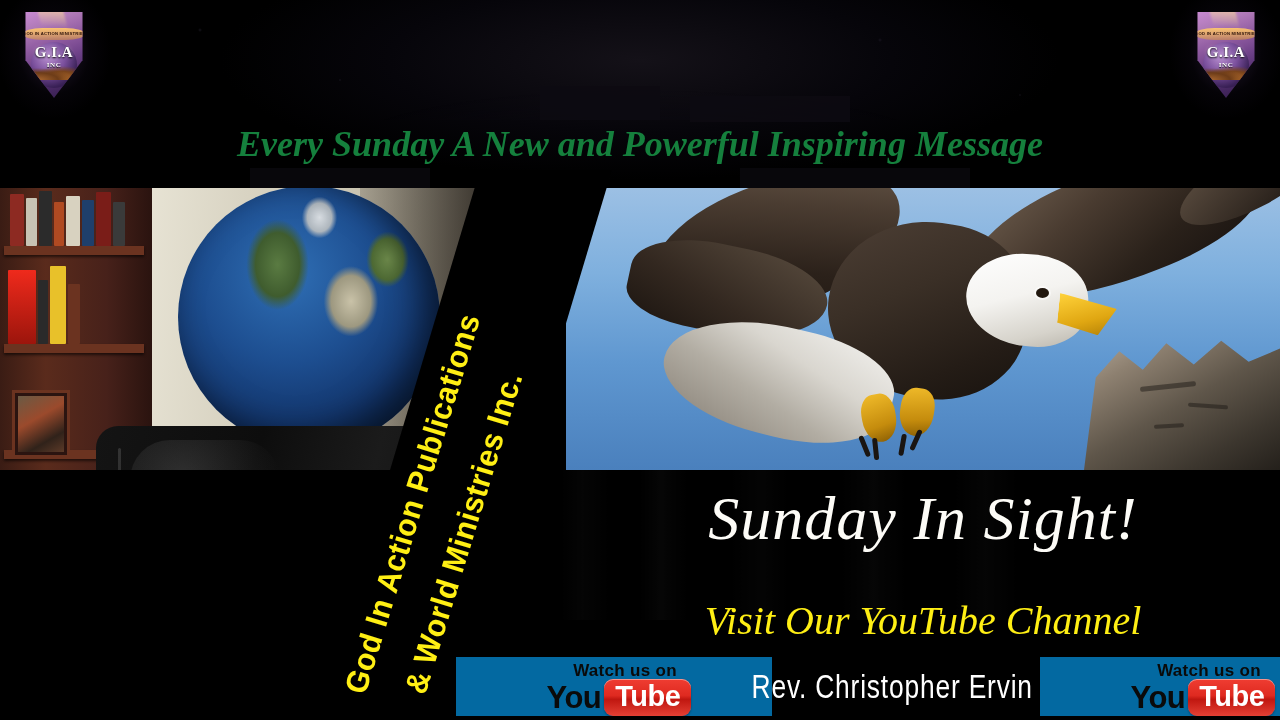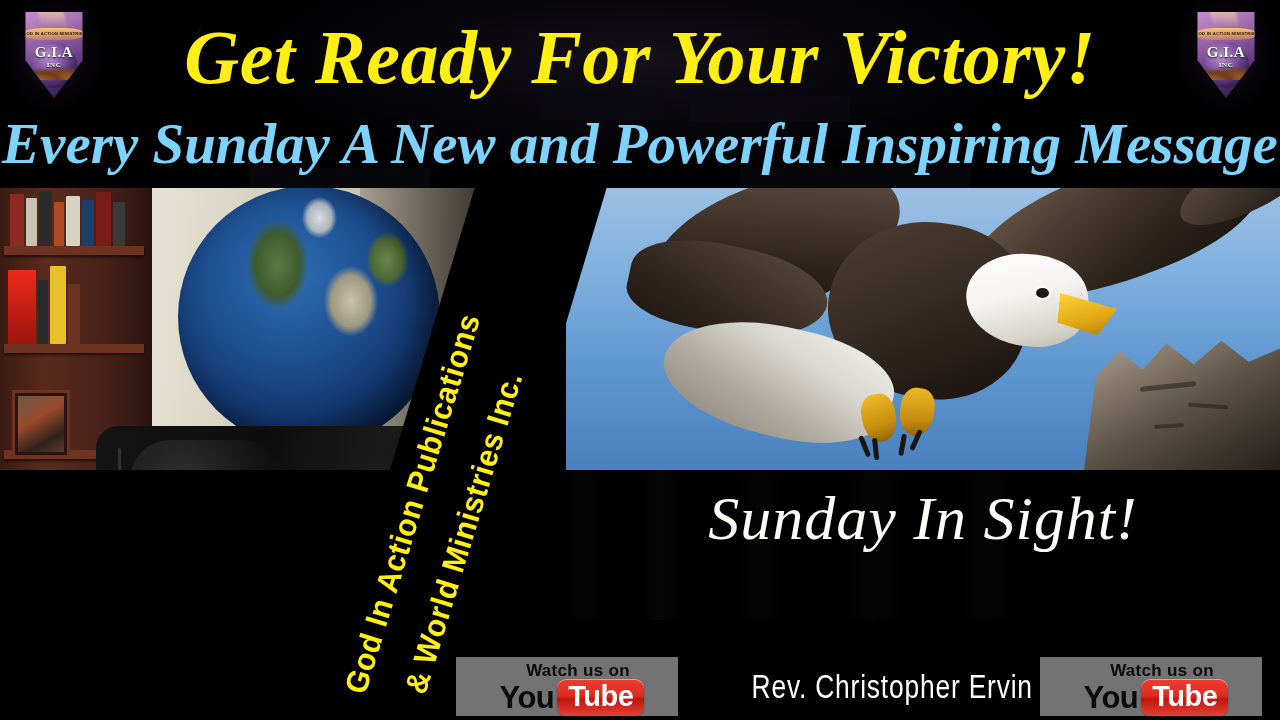--- a/index.html
+++ b/index.html
@@ -61,21 +61,21 @@
     text-shadow:0 1px 1px #000;letter-spacing:.6px;}
   .shield-beam{position:absolute;left:28%;top:-6px;width:40%;height:26px;
     background:linear-gradient(200deg,rgba(255,225,150,.85),rgba(255,200,90,0) 75%);
     transform:rotate(-14deg);filter:blur(1px);}
 
   .headline1{position:absolute;left:0;right:0;top:14px;text-align:center;
     font-family:"Liberation Serif",serif;font-style:italic;font-weight:bold;
     font-size:76px;line-height:86px;color:#ffef14;white-space:nowrap;letter-spacing:.5px;}
   .headline2{position:absolute;left:0;right:0;top:112px;text-align:center;
     font-family:"Liberation Serif",serif;font-style:italic;font-weight:bold;
-    font-size:57px;line-height:64px;color:#7dd3fc;white-space:nowrap;letter-spacing:0;}
+    font-size:36px;line-height:64px;color:#15803d;white-space:nowrap;letter-spacing:0;}
 
   
   .pastor{position:absolute;left:0;top:188px;width:500px;height:532px;overflow:hidden;
     -webkit-clip-path:polygon(0 0,478px 0,318px 532px,0 532px);
     clip-path:polygon(0 0,478px 0,318px 532px,0 532px);
     background:#1d1713;}
   .wall{position:absolute;left:150px;top:0;width:350px;height:532px;
     background:linear-gradient(95deg,#e7e3d4 0%,#d8d3c2 25%,#c6c0ad 60%,#9d9684 100%);}
   .wall-dark{position:absolute;left:360px;top:0;width:140px;height:532px;
     background:linear-gradient(90deg,rgba(60,52,44,.25),rgba(25,20,16,.85));}
@@ -181,21 +181,21 @@
       linear-gradient(90deg,transparent 70%,#0a0a0a 76%,transparent 82%);}
 
   .victory{position:absolute;left:566px;top:480px;width:714px;text-align:center;
     font-family:"Liberation Serif",serif;font-style:italic;font-size:62px;line-height:76px;
     color:#fdfcf7;white-space:nowrap;letter-spacing:1px;}
   .visit{position:absolute;left:566px;top:596px;width:714px;text-align:center;
     font-family:"Liberation Serif",serif;font-style:italic;font-size:40px;line-height:50px;
     color:#ffef14;white-space:nowrap;}
 
   
-  .yt{position:absolute;top:657px;width:222px;height:59px;background:#737373;overflow:hidden;}
+  .yt{position:absolute;top:657px;width:316px;height:59px;background:#0369a1;overflow:hidden;}
   .yt.left{left:456px;}
   .yt.right{left:1040px;}
   .yt-top{position:absolute;left:0;right:0;top:4px;text-align:center;
     font-family:"Liberation Sans",sans-serif;font-weight:bold;font-size:17px;color:#0a0a0a;
     letter-spacing:.3px;padding-left:22px;}
   .yt-bottom{position:absolute;left:0;right:0;top:22px;text-align:center;white-space:nowrap;padding-left:10px;}
   .yt-you{font-family:"Liberation Sans",sans-serif;font-weight:bold;font-size:31px;color:#0a0a0a;
     letter-spacing:-.5px;vertical-align:middle;}
   .yt-tube{display:inline-block;vertical-align:middle;margin-left:3px;
     background:linear-gradient(180deg,#ef3d32 0%,#df2a20 45%,#c01710 55%,#e44034 100%);
@@ -240,21 +240,20 @@
       <div class="shield-hills"></div>
       <div class="shield-beam"></div>
       <div class="shield-arc">
         <span>GOD IN ACTION MINISTRIES</span>
       </div>
       <div class="shield-gia">G.I.A</div>
       <div class="shield-inc">INC</div>
     </div>
   </div>
 
-  <div class="headline1">Get Ready For Your Victory!</div>
   <div class="headline2">Every Sunday A New and Powerful Inspiring Message</div>
 
   <div class="pastor">
     <div class="wall"></div>
     <div class="wall-dark"></div>
     <div class="globe"></div>
 
     <div class="bookcase">
       <div class="shelf" style="top:58px;"></div>
       <div class="shelf" style="top:156px;"></div>
@@ -342,20 +341,21 @@
   </div>
 
   <div class="lower"></div>
   <div class="lower-tex"></div>
 
   <div class="band"></div>
   <div class="diag-text" id="diag1">God In Action Publications</div>
   <div class="diag-text" id="diag2">&amp; World Ministries Inc.</div>
 
   <div class="victory">Sunday In Sight!</div>
+  <div class="visit">Visit Our YouTube Channel</div>
 
   <div class="yt left">
     <div class="yt-top">Watch us on</div>
     <div class="yt-bottom">
       <span class="yt-you">You</span><span class="yt-tube">Tube</span>
     </div>
   </div>
 
   <div class="yt right">
     <div class="yt-top">Watch us on</div>

